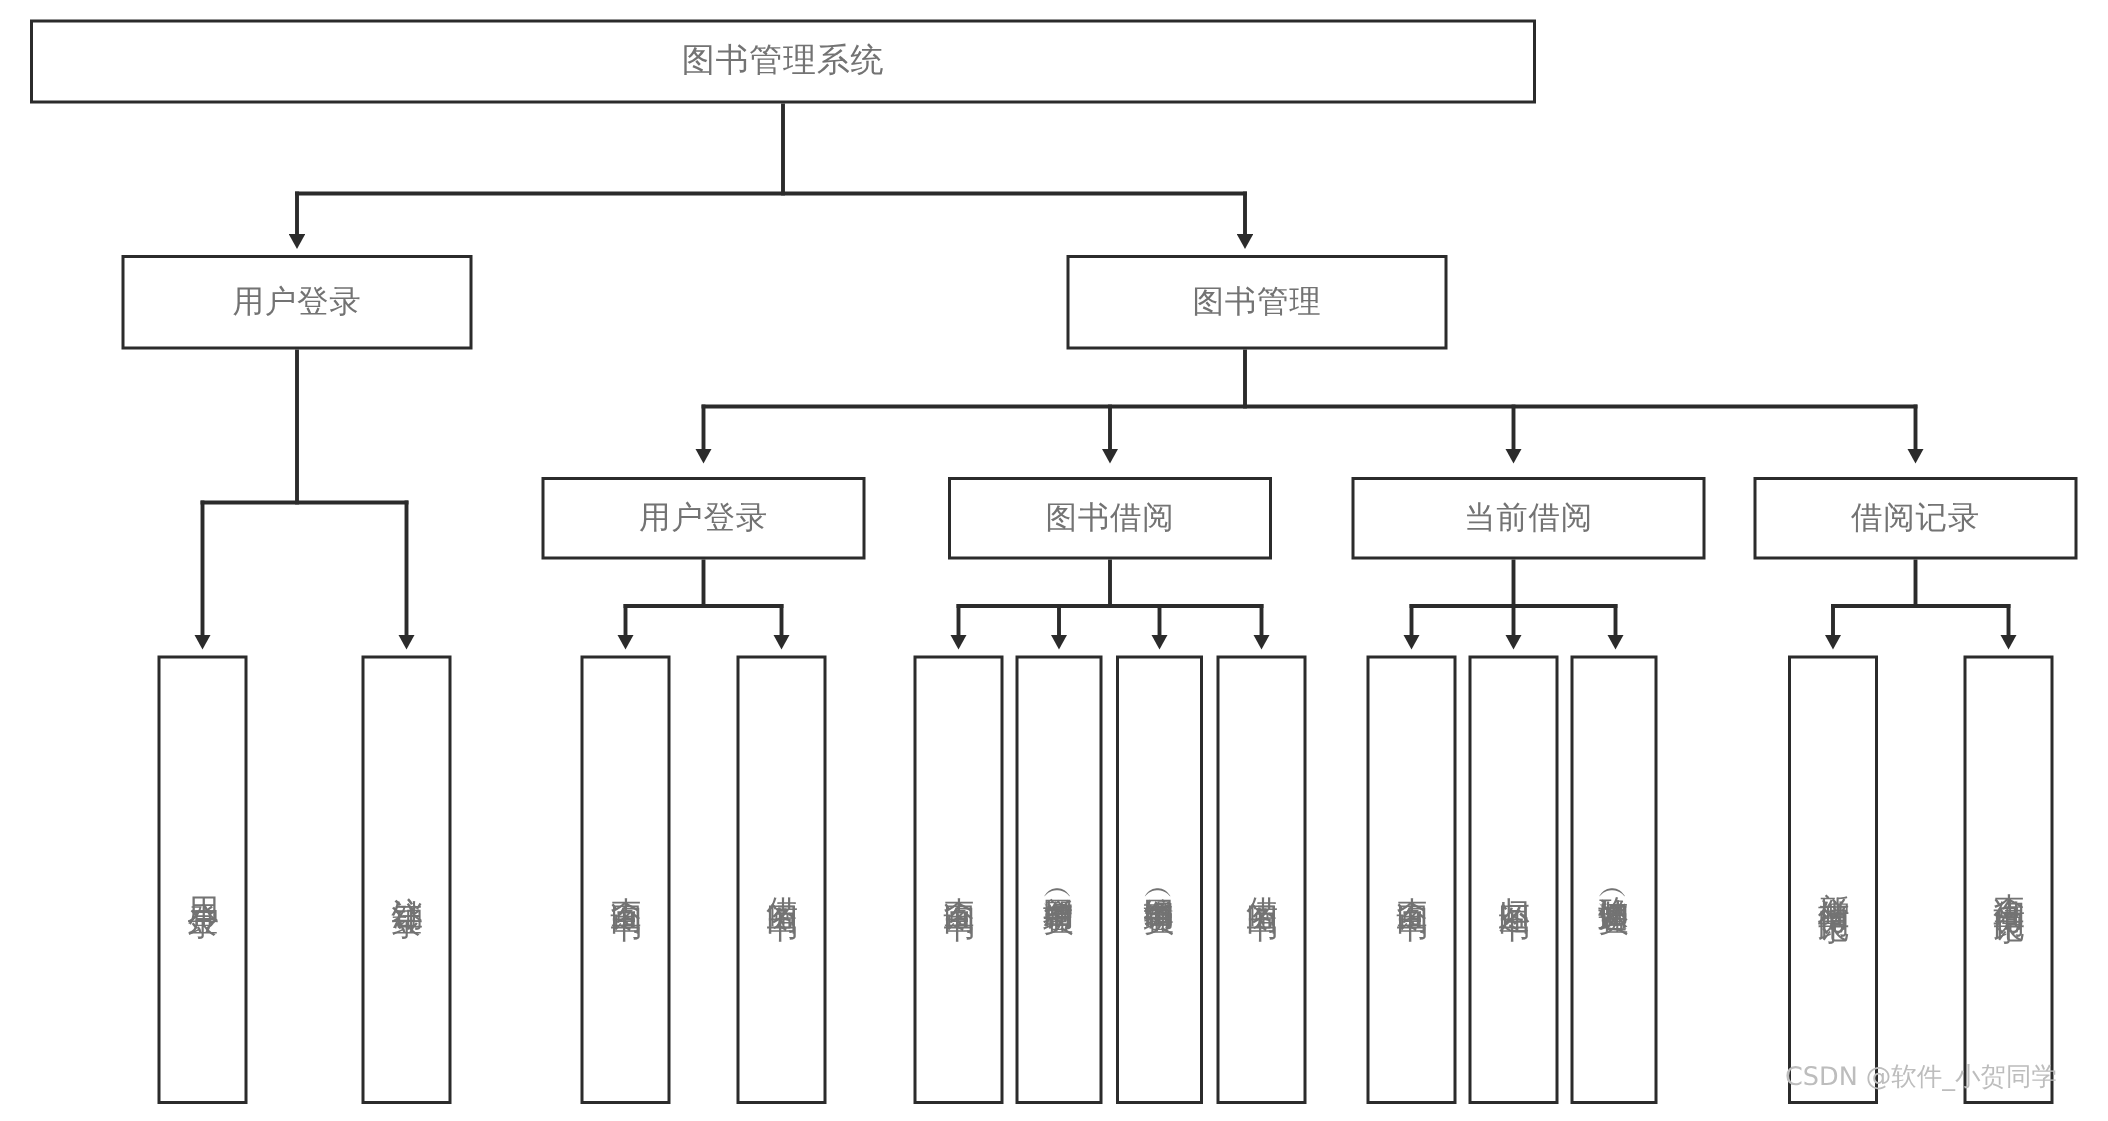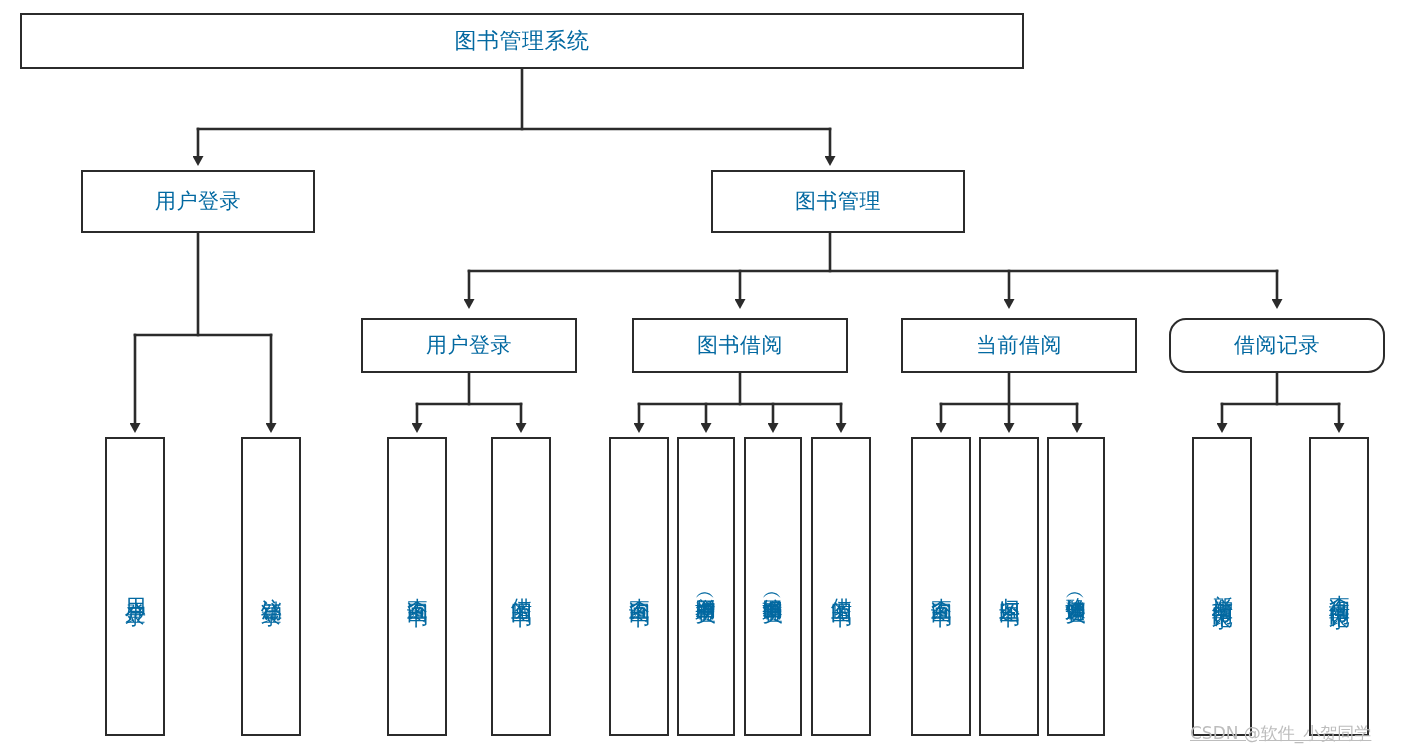--- a/index.html
+++ b/index.html
@@ -30,21 +30,21 @@
     position: absolute;
     box-sizing: border-box;
     background: #ffffff;
     border: 2px solid #2b2b2b;
     display: flex;
     align-items: center;
     justify-content: center;
     overflow: hidden;
   }
   .node .label {
-    color: #0369a1;
+    color: #737373;
     letter-spacing: 0.5px;
     white-space: nowrap;
     text-align: left;
     line-height: 1.12;
   }
   
   .node.horiz .label {
     font-size: 21px;
   }
   .node.root .label {
@@ -143,21 +143,21 @@
 
   <div class="node horiz" style="left:361px; top:318px; width:216px; height:55px;">
     <span class="label">用户登录</span>
   </div>
   <div class="node horiz" style="left:632px; top:318px; width:216px; height:55px;">
     <span class="label">图书借阅</span>
   </div>
   <div class="node horiz" style="left:901px; top:318px; width:236px; height:55px;">
     <span class="label">当前借阅</span>
   </div>
-  <div class="node horiz" style="left:1169px; top:318px; width:216px; height:55px;border-radius:17px;">
+  <div class="node horiz" style="left:1169px; top:318px; width:216px; height:55px;">
     <span class="label">借阅记录</span>
   </div>
 
   <div class="node vert" style="left:105px; top:437px; width:60px; height:299px;">
     <span class="label">用户登录</span>
   </div>
   <div class="node vert" style="left:241px; top:437px; width:60px; height:299px;">
     <span class="label">注销登录</span>
   </div>
 
@@ -191,15 +191,15 @@
     <span class="label">确认归还（管理员）</span>
   </div>
 
   <div class="node vert" style="left:1192px; top:437px; width:60px; height:299px;">
     <span class="label">新增借阅记录</span>
   </div>
   <div class="node vert" style="left:1309px; top:437px; width:60px; height:299px;">
     <span class="label">查询借阅记录</span>
   </div>
 
-  <div class="watermark" style="left:1190px; top:722px;text-decoration:underline;">CSDN @软件_小贺同学</div>
+  <div class="watermark" style="left:1190px; top:706px;">CSDN @软件_小贺同学</div>
 
 </div>
 
 </body></html>

